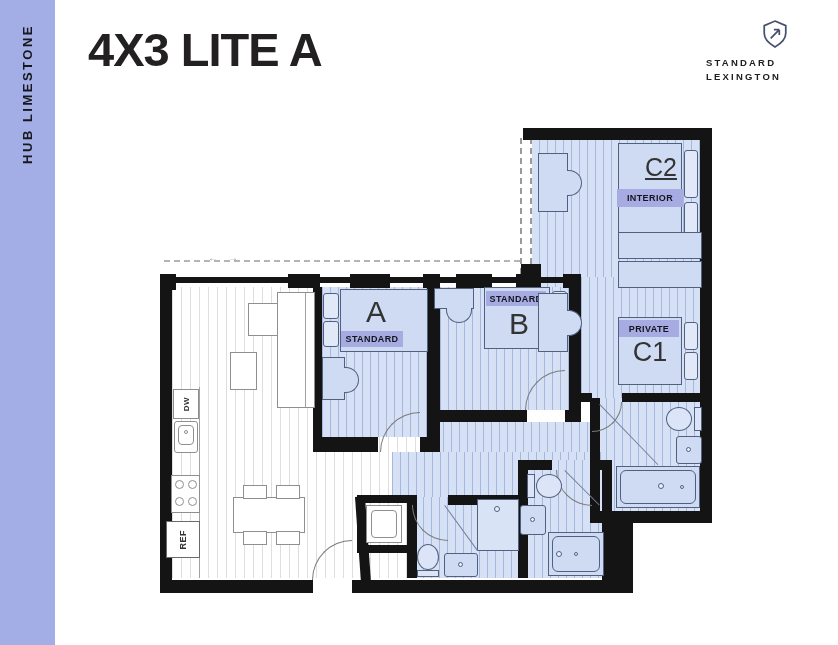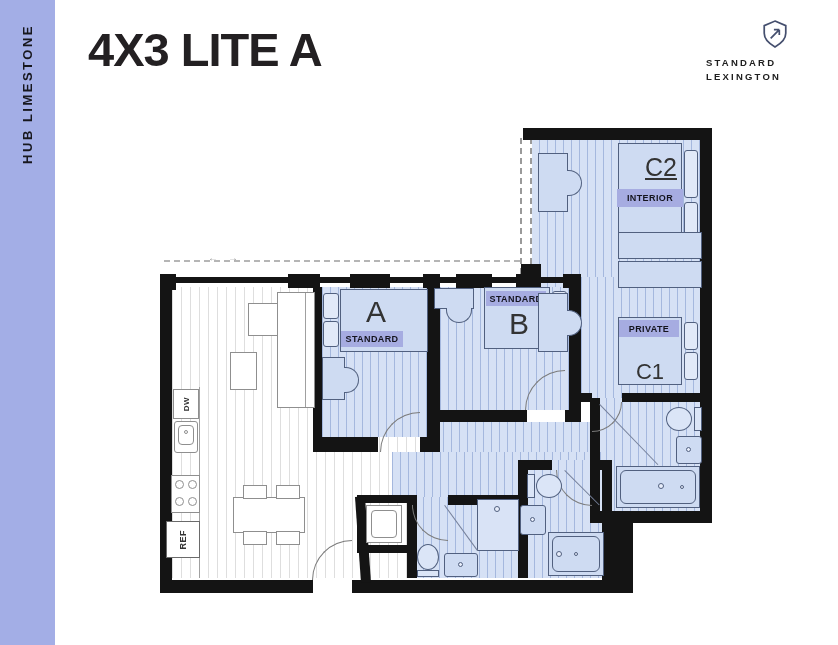--- a/index.html
+++ b/index.html
@@ -196,21 +196,21 @@
   <div class="pillow" style="left:684px;top:202px;width:14px;height:48px;"></div>
   <div class="rlabel" style="left:638px;top:150px;width:46px;height:34px;font-size:25px;text-decoration:underline;">C2</div>
   <div class="badge" style="left:617px;top:189px;width:66px;height:18px;">INTERIOR</div>
   <div class="furn" style="left:618px;top:232px;width:84px;height:27px;"></div>
   <div class="furn" style="left:618px;top:261px;width:84px;height:27px;"></div>
 
   <div class="furn" style="left:618px;top:317px;width:64px;height:68px;"></div>
   <div class="pillow" style="left:684px;top:322px;width:14px;height:28px;"></div>
   <div class="pillow" style="left:684px;top:352px;width:14px;height:28px;"></div>
   <div class="badge" style="left:619px;top:320px;width:60px;height:17px;">PRIVATE</div>
-  <div class="rlabel" style="left:632px;top:356px;width:36px;height:32px;font-size:22px;">C1</div>
+  <div class="rlabel" style="left:632px;top:336px;width:36px;height:32px;font-size:27px;">C1</div>
 
   <div class="tank" style="left:694px;top:407px;width:8px;height:24px;"></div>
   <div class="bowl" style="left:666px;top:407px;width:26px;height:24px;"></div>
   <div class="furn" style="left:676px;top:436px;width:26px;height:28px;border-radius:3px;"></div>
   <div class="dot" style="left:686px;top:447px;width:5px;height:5px;"></div>
   <div class="dline" style="left:600px;top:404px;width:84px;transform:rotate(46deg);"></div>
   <div class="furn" style="left:616px;top:466px;width:84px;height:42px;"></div>
   <div class="inner" style="left:620px;top:470px;width:76px;height:34px;"></div>
   <div class="dot" style="left:658px;top:483px;width:6px;height:6px;"></div>
   <div class="dot" style="left:680px;top:485px;width:4px;height:4px;"></div>

